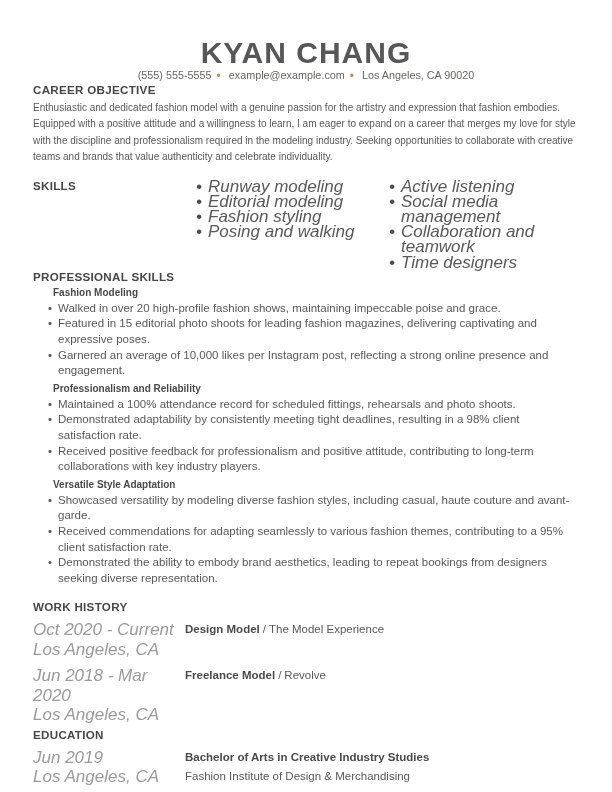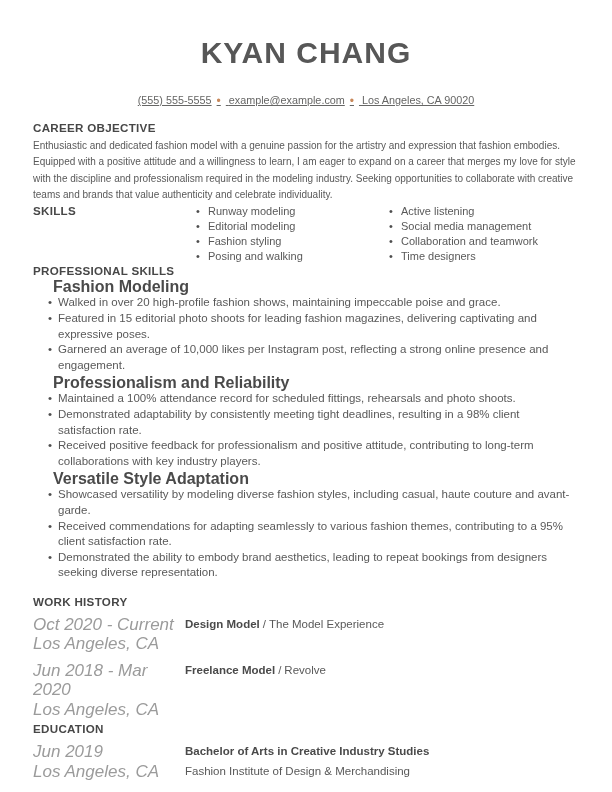--- a/index.html
+++ b/index.html
@@ -21,74 +21,75 @@
   
   .name {
     text-align: center;
     font-size: 30px;
     font-weight: bold;
     letter-spacing: 1px;
     color: #575757;
     line-height: 1.1;
   }
   .contact-line {
-    margin-top: 25px;
+    margin-top: 0;
     text-align: center;
     font-size: 10.8px;
     color: #666665;
-    text-decoration: underline;
   }
   .contact-line .sep {
     color: #c8885a;
     font-size: 12px;
     margin: 0 5px;
     vertical-align: -1px;
   }
 
   
   .section-heading {
     font-size: 11.6px;
     font-weight: bold;
     color: #474747;
     letter-spacing: 0.3px;
   }
 
   
-  .objective-section { margin-top: 13px; }
+  .objective-section { }
   .objective-text {
     margin-top: 4px;
     font-size: 10px;
     line-height: 16.4px;
     color: #595959;
     width: 548px;
   }
 
   
   .skills-section {
+    margin-top: 13px;
     display: grid;
     grid-template-columns: 163px 193px 1fr;
   }
   .skills-list {
     list-style: none;
-    font-size: 11px;
+    font-size: 17px;
     line-height: 15.2px;
     color: #595959;
+    font-style: italic;
   }
   .skills-list li { padding-left: 12px; position: relative; }
   .skills-list li::before {
     content: "\2022";
     position: absolute;
     left: 0;
     color: #4d4d4d;
   }
 
   
   .prof-skills-section { margin-top: 0; }
   .skill-group-title {
-    font-size: 16px;
+    font-size: 10px;
     font-weight: bold;
     color: #4a4a4a;
     margin-top: 2px;
     line-height: 16px;
     padding-left: 20px;
   }
   .skill-bullets {
     list-style: none;
     font-size: 11.5px;
     line-height: 15.6px;

